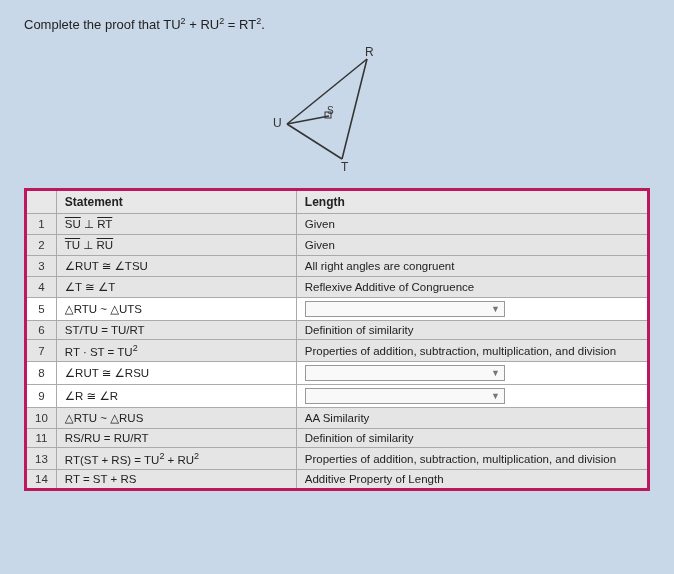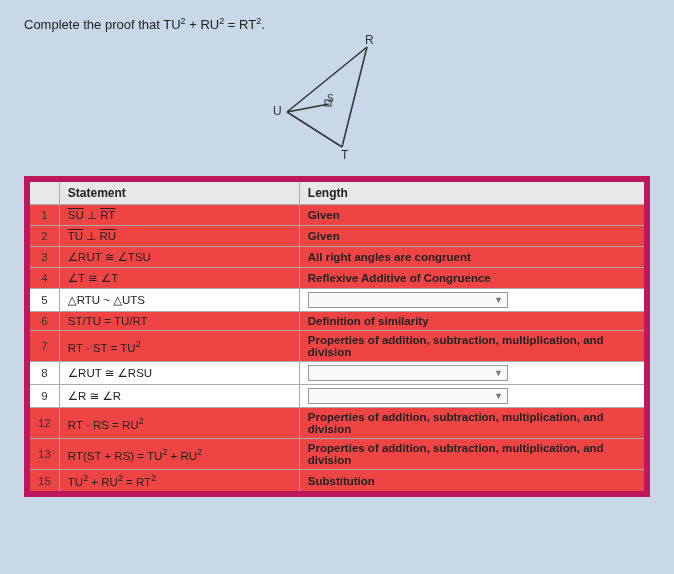--- a/index.html
+++ b/index.html
@@ -7,35 +7,36 @@
       background-color: #c8d8e8;
       font-family: Arial, sans-serif;
       font-size: 12px;
       width: 674px;
       min-height: 574px;
       padding: 16px 24px;
       color: #222;
     }
     .problem-statement {
       font-size: 13px;
+      margin-bottom: 12px;
     }
     .diagram-area {
       display: flex;
       justify-content: center;
       margin-bottom: 14px;
     }
     .diagram-svg {
       width: 160px;
       height: 130px;
     }
     .proof-table {
       width: 100%;
       border-collapse: collapse;
-      background: #ef4444;
-      border: 6px solid #be185d;
+      background: #e5e5e5;
+      border: 3px solid #be185d;
     }
     .proof-table th {
       background: #e8e8e8;
       border: 1px solid #aaa;
       padding: 4px 8px;
       text-align: left;
       font-weight: bold;
       font-size: 12px;
     }
     .proof-table td {
@@ -48,21 +49,20 @@
       width: 28px;
       text-align: center;
       color: #333;
     }
     .proof-table td.stmt-col {
       width: 240px;
       margin-top: 40px;
     }
     .proof-table td.reason-col {
       min-width: 260px;
-      font-weight: bold;
     }
     .dropdown-cell {
       display: flex;
       align-items: center;
     }
     .dropdown-box {
       border: 1px solid #999;
       background: #f9f9f9;
       padding: 2px 4px;
       width: 200px;
@@ -186,34 +186,39 @@
       <td class="reason-col">
         <div class="dropdown-cell">
           <div class="dropdown-box">
             <span></span>
             <span class="dropdown-arrow">▼</span>
           </div>
         </div>
       </td>
     </tr>
 
-
-
-    <tr>
-      <td>12</td>
-      <td class="stmt-col">RT · RS = RU<sup>2</sup></td>
-      <td class="reason-col">Properties of addition, subtraction, multiplication, and division</td>
-    </tr>
+    <tr>
+      <td>10</td>
+      <td class="stmt-col">△RTU ~ △RUS</td>
+      <td class="reason-col">AA Similarity</td>
+    </tr>
+
+    <tr>
+      <td>11</td>
+      <td class="stmt-col">RS/RU = RU/RT</td>
+      <td class="reason-col">Definition of similarity</td>
+    </tr>
+
 
     <tr>
       <td>13</td>
       <td class="stmt-col">RT(ST + RS) = TU<sup>2</sup> + RU<sup>2</sup></td>
       <td class="reason-col">Properties of addition, subtraction, multiplication, and division</td>
     </tr>
 
-
-    <tr>
-      <td>15</td>
-      <td class="stmt-col">TU<sup>2</sup> + RU<sup>2</sup> = RT<sup>2</sup></td>
-      <td class="reason-col">Substitution</td>
-    </tr>
+    <tr>
+      <td>14</td>
+      <td class="stmt-col">RT = ST + RS</td>
+      <td class="reason-col">Additive Property of Length</td>
+    </tr>
+
   </tbody>
 </table>
 
 </body></html>

